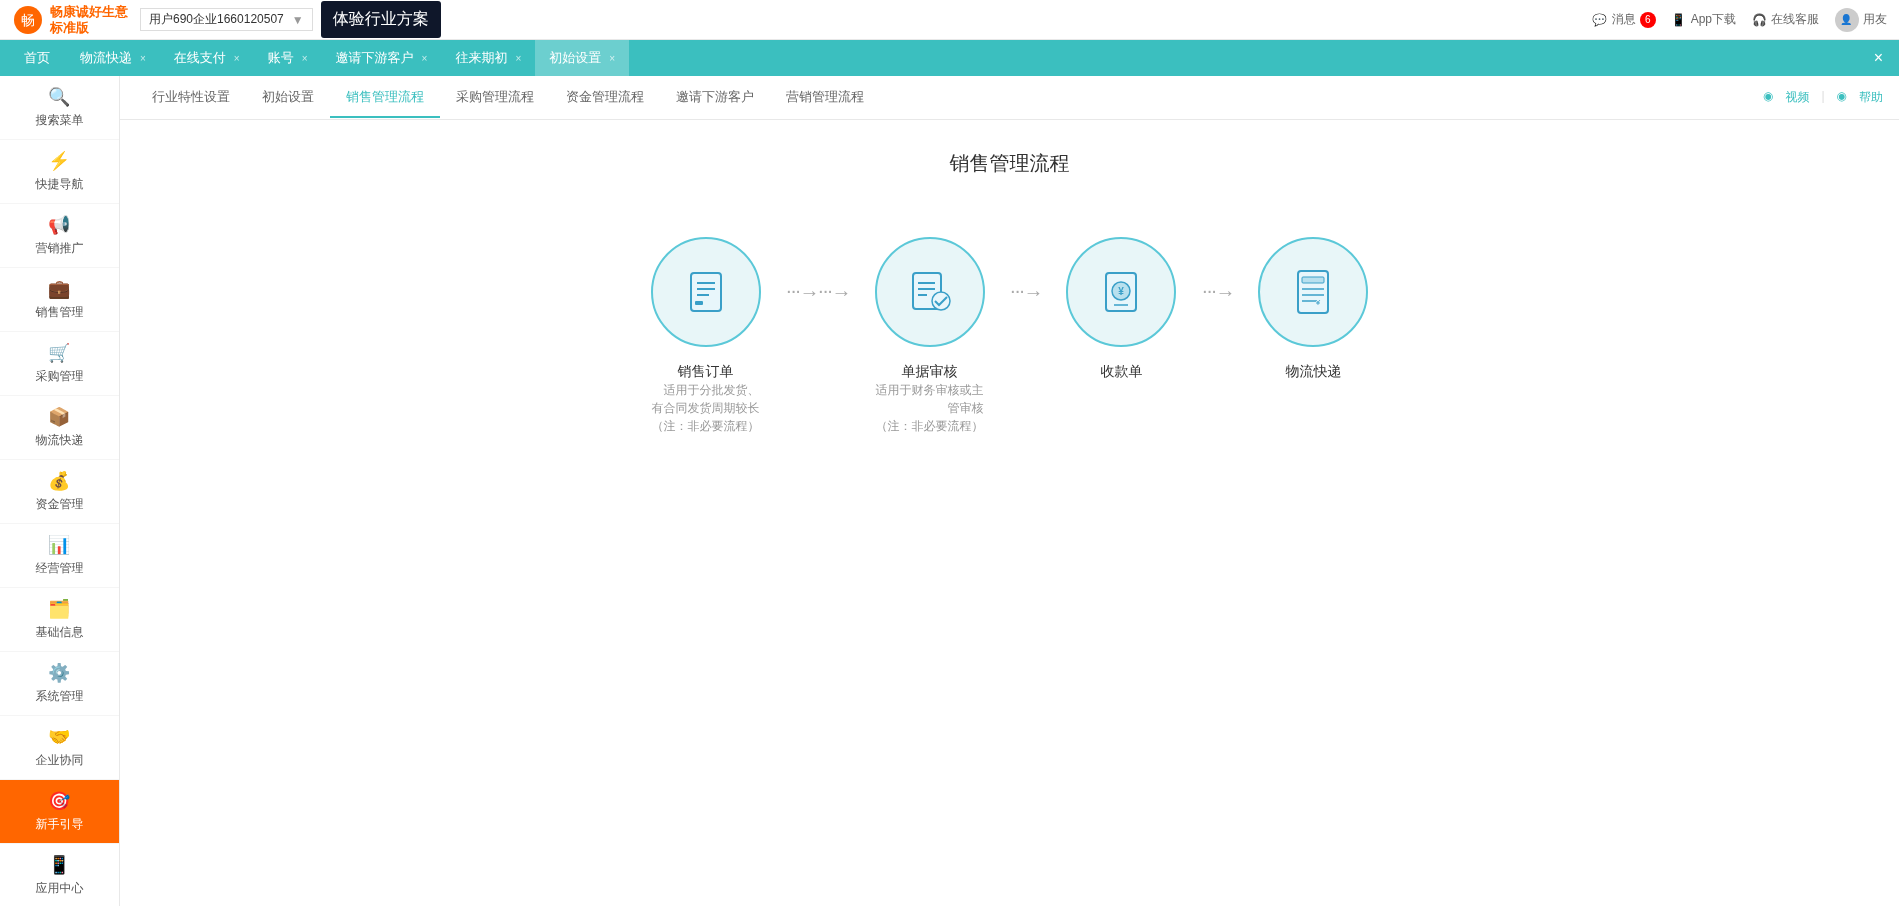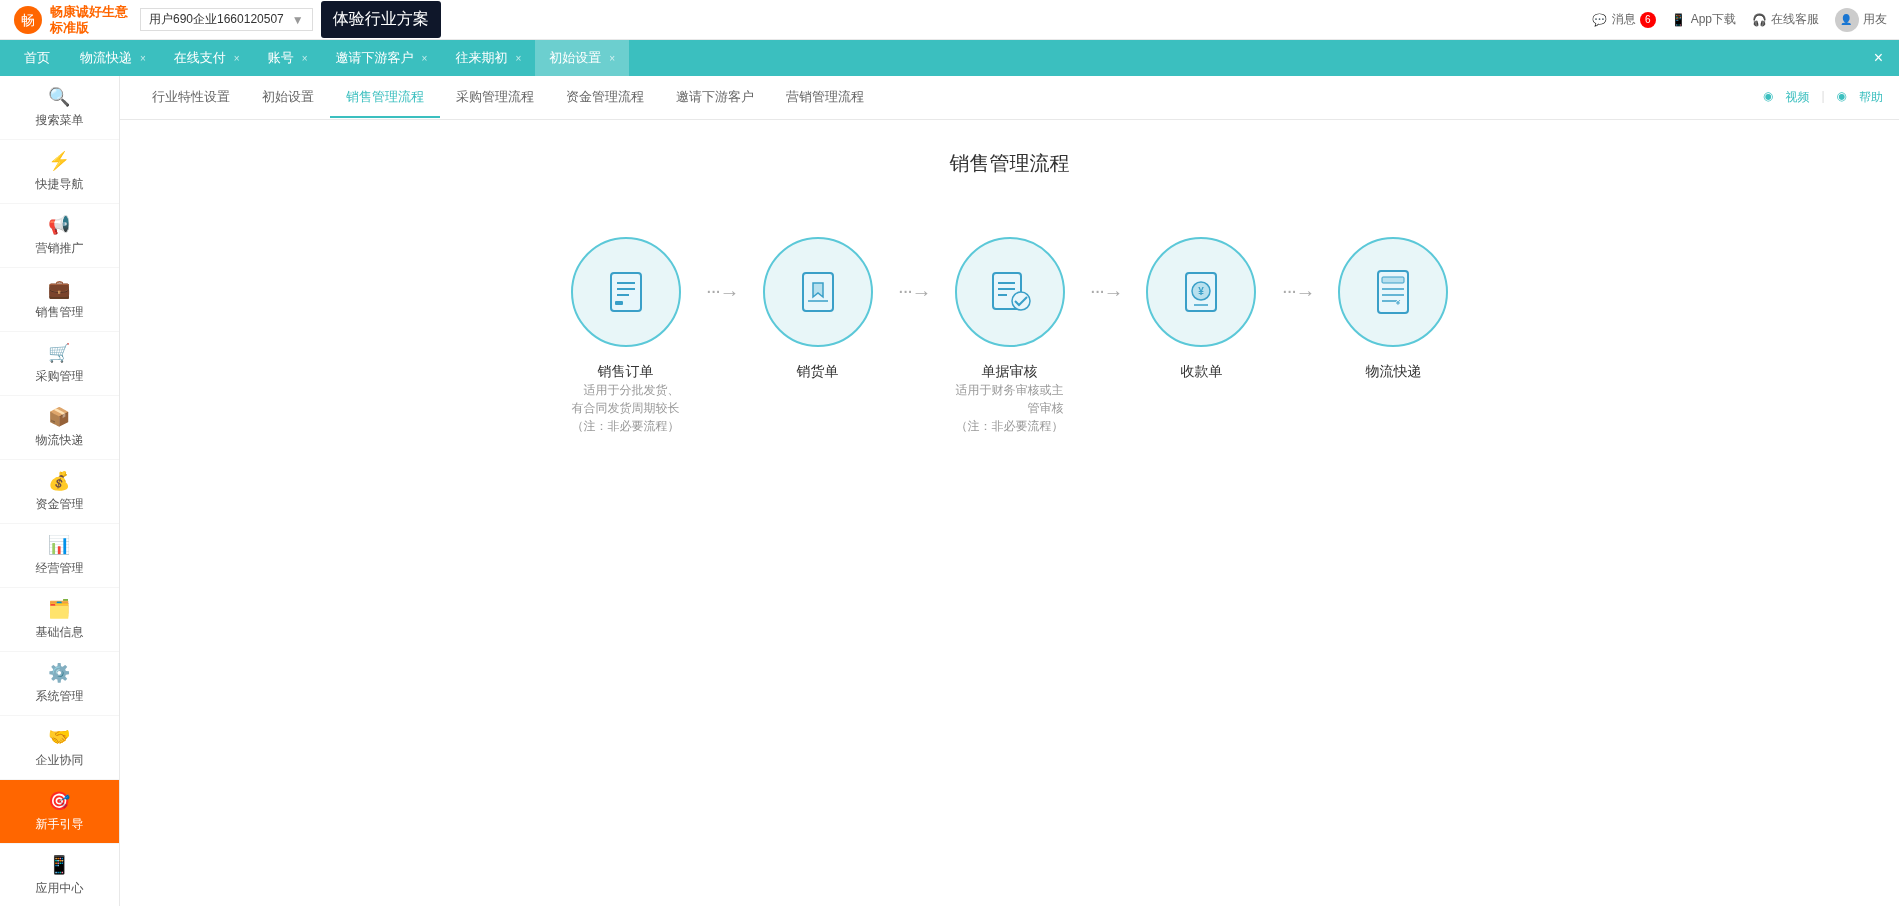--- a/index.html
+++ b/index.html
@@ -251,31 +251,20 @@
               <line x1="16" y1="28" x2="28" y2="28" stroke="#3a9fc8" stroke-width="2"></line>
               <rect x="14" y="34" width="8" height="4" rx="1" fill="#3a9fc8"></rect>
             </svg>
           </div>
           <div class="flow-label">销售订单</div>
           <div class="flow-desc">适用于分批发货、<br>有合同发货周期较长<br>（注：非必要流程）</div>
         </div>
 
         <div class="flow-arrow">···→</div>
 
-        <div class="flow-step">
-          <div class="flow-circle">
-            <svg viewBox="0 0 50 50" fill="none" xmlns="http://www.w3.org/2000/svg">
-              <rect x="10" y="6" width="30" height="38" rx="3" stroke="#3a9fc8" stroke-width="2" fill="#e8f6fb"></rect>
-              <path d="M20 16 L30 16 L30 30 L25 26 L20 30 Z" stroke="#3a9fc8" stroke-width="1.5" fill="#b8e0ee"></path>
-              <line x1="15" y1="34" x2="35" y2="34" stroke="#3a9fc8" stroke-width="1.5"></line>
-            </svg>
-          </div>
-          <div class="flow-label">销货单</div>
-          <div class="flow-desc"></div>
-        </div>
 
         <div class="flow-arrow">···→</div>
 
         <div class="flow-step">
           <div class="flow-circle">
             <svg viewBox="0 0 50 50" fill="none" xmlns="http://www.w3.org/2000/svg">
               <rect x="8" y="6" width="28" height="36" rx="3" stroke="#3a9fc8" stroke-width="2" fill="#e8f6fb"></rect>
               <line x1="13" y1="16" x2="30" y2="16" stroke="#3a9fc8" stroke-width="2"></line>
               <line x1="13" y1="22" x2="30" y2="22" stroke="#3a9fc8" stroke-width="2"></line>
               <line x1="13" y1="28" x2="22" y2="28" stroke="#3a9fc8" stroke-width="2"></line>

